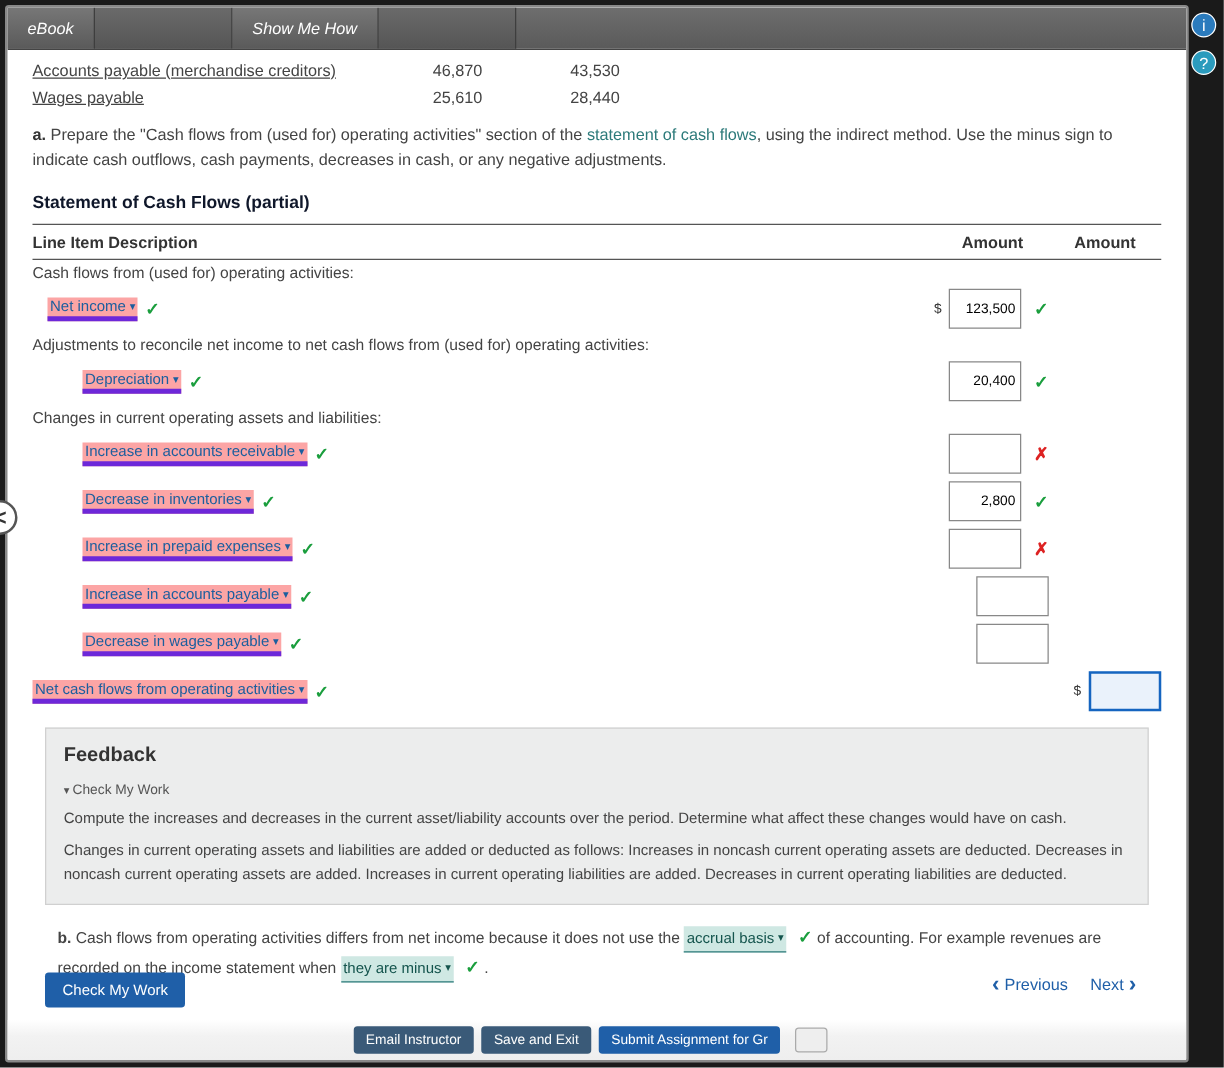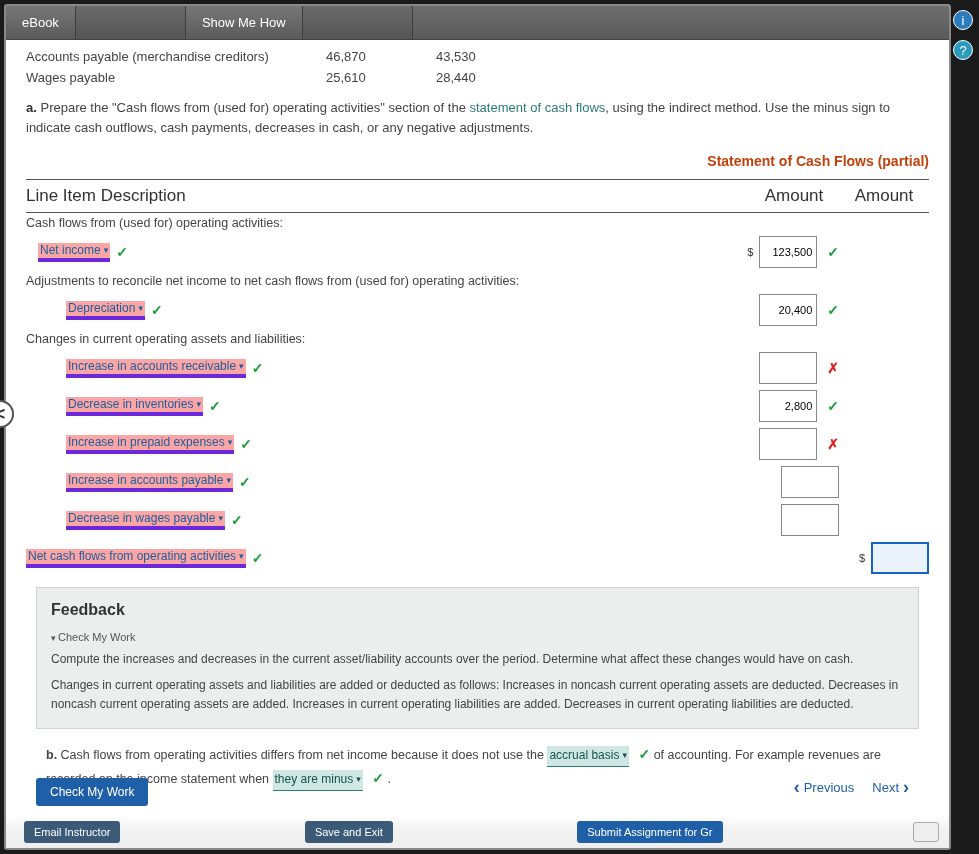--- a/index.html
+++ b/index.html
@@ -19,42 +19,43 @@
     border: 2px solid #888;
     border-radius: 3px;
     overflow: hidden;
   }
   .toolbar {
     background: linear-gradient(#6e6e6e,#5a5a5a);
     height: 34px;
     display: flex;
     align-items: stretch;
     border-bottom: 1px solid #444;
+    font-style: italic;
   }
   .toolbar .tab {
     padding: 0 16px;
     display: flex; align-items: center;
     color: #fff; font-size: 13px;
     border-right: 1px solid #3e3e3e;
     cursor: pointer;
     background: linear-gradient(#777,#5a5a5a);
   }
   .toolbar .tab.blank { width: 110px; background: linear-gradient(#6a6a6a,#555); }
   .toolbar .spacer { flex:1; }
 
   .content { padding: 6px 20px 0 20px; font-size: 13px; color: #333; }
   .data-row { display: flex; padding: 3px 0; }
-  .data-row .lbl { width: 300px; color:#444; }
-  .data-row .col { width: 110px; text-align: left; padding-right: 30px; color:#444;}
+  .data-row .lbl { width: 300px; color:#444;text-decoration:underline; }
+  .data-row .col { width: 110px; text-align: center; padding-right: 30px; color:#444;}
   .instr { margin-top: 10px; line-height: 1.5; color:#444;}
   .instr b { color:#333; }
   .link-term { color:#2c7a7a; }
-  .stmt-title { text-align: right; font-weight: bold; margin: 16px 0 10px 0; font-size: 14px; color:#c2410c;}
+  .stmt-title { text-align: left; font-weight: bold; margin: 16px 0 10px 0; font-size: 14px; color:#0f172a;}
   .table-wrap { margin: 0 0 10px 0; }
-  .hdrline { display:flex; border-top:1px solid #555; border-bottom:1px solid #555; padding:6px 0; font-weight:normal; font-size:17px; }
+  .hdrline { display:flex; border-top:1px solid #555; border-bottom:1px solid #555; padding:6px 0; font-weight:bold; font-size:13px; }
   .hdrline .c1 { flex:1; }
   .hdrline .c2 { width: 90px; text-align:center; }
   .hdrline .c3 { width: 90px; text-align:center; }
   .row { display:flex; align-items:center; padding:3px 0; font-size:12.5px; color:#444;}
   .row .c1 { flex:1; display:flex; align-items:center; }
   .row .c2 { width:90px; display:flex; justify-content:flex-end; align-items:center; gap:4px;}
   .row .c3 { width:90px; display:flex; justify-content:flex-end; align-items:center; gap:4px;}
   .indent1 { padding-left: 12px; }
   .indent2 { padding-left: 40px; }
   .dd {
@@ -96,24 +97,23 @@
     padding:7px 14px; font-size:12px; cursor:pointer;
   }
   .check-btn-wrap { position:absolute; left:30px; bottom:42px; }
   .nav-wrap { position:absolute; right:40px; bottom:50px; display:flex; gap:18px; align-items:center; font-size:13px;}
   .nav-wrap .prev { color:#1f5fa8; cursor:pointer; display:flex; align-items:center; gap:4px;}
   .nav-wrap .next { color:#1f5fa8; cursor:pointer; display:flex; align-items:center; gap:4px;}
   .nav-wrap .chev { font-weight:bold; font-size:18px; color:#1f5fa8;}
 
   .bottombar {
     position:absolute; left:0; right:0; bottom:0; height:32px;
-    display:flex; justify-content:space-between; align-items:center; gap:6px;
+    display:flex; justify-content:center; align-items:center; gap:6px;
     padding-right:10px;
     background: linear-gradient(#fff,#f2f2f2 40%, #eee);
-    padding-left: 18px;
   }
   .bottombar .bbtn {
     background:#3a5a78; color:#fff; border:none; border-radius:3px;
     padding:5px 10px; font-size:11px; cursor:pointer;
   }
   .bottombar .bbtn.alt { background:#1f5fa8;}
   .bottombar .kbd {
     width:26px; height:20px; background:#eee; border:1px solid #aaa;
     border-radius:3px; margin-left:6px;
   }

